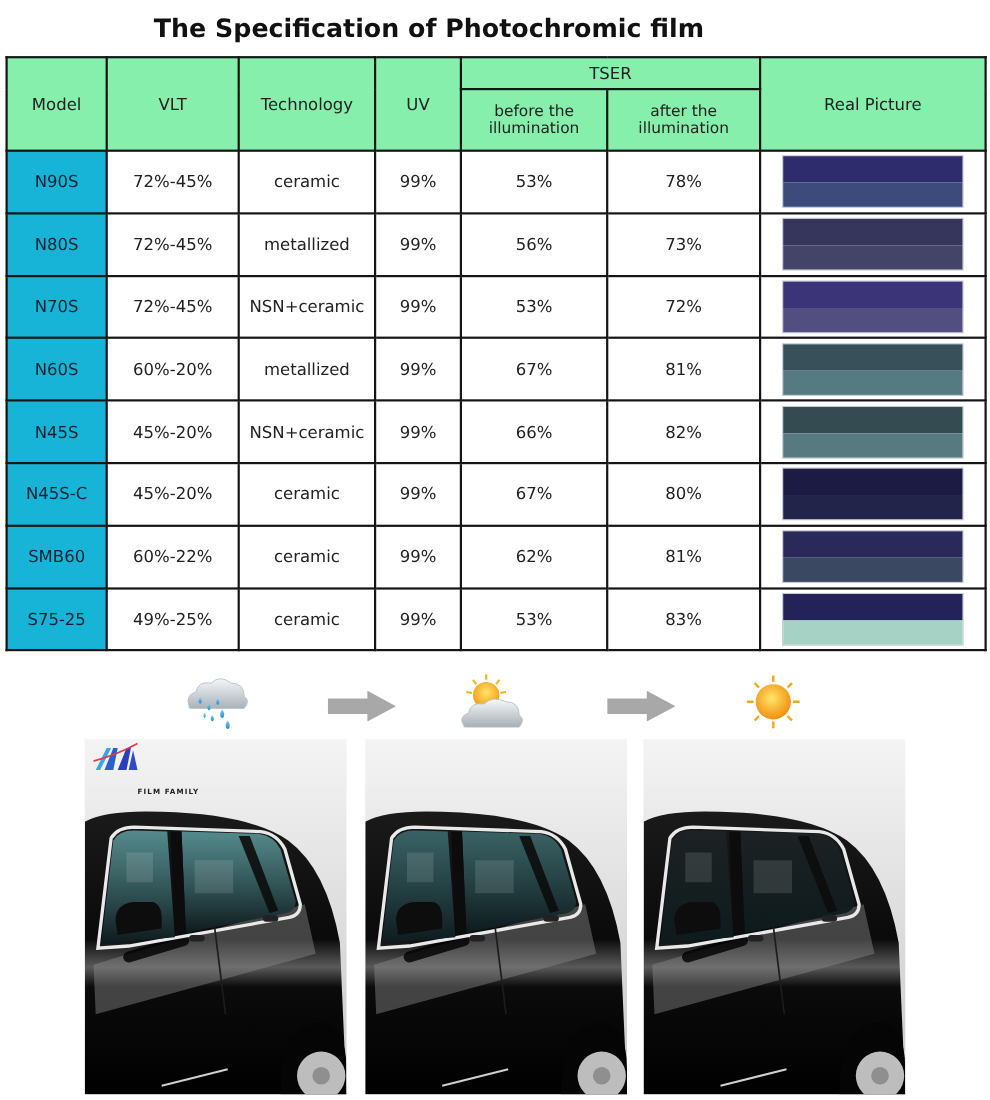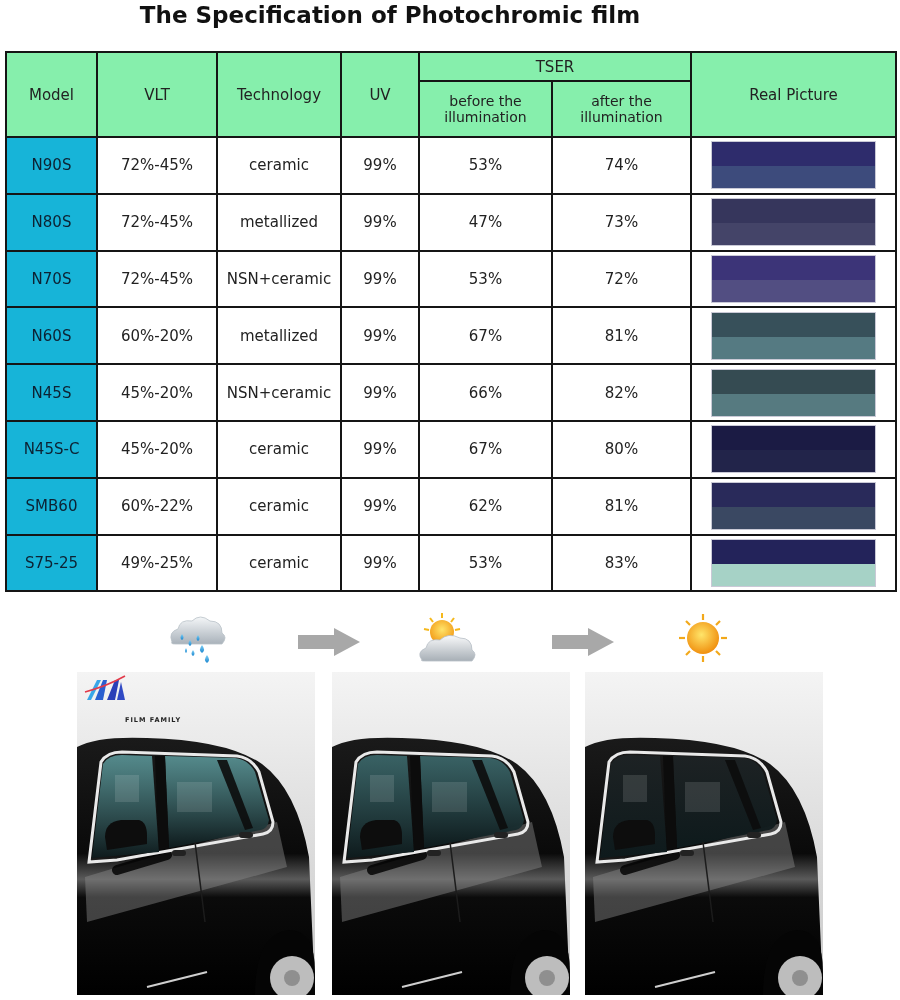--- a/index.html
+++ b/index.html
@@ -1,20 +1,20 @@
 <!DOCTYPE html>
 <html><head>
 <meta charset="utf-8">
 <style>
   * { box-sizing: border-box; margin: 0; padding: 0; }
   html, body { width: 900px; height: 1000px; background: #ffffff; overflow: hidden; }
   body { font-family: "DejaVu Sans", "Liberation Sans", sans-serif; color: #1a1a1a; position: relative; }
 
   .title {
-    position: absolute; left: 0; top: 2px; width: 780px; text-align: center;
+    position: absolute; left: 0; top: 14px; width: 780px; text-align: center;
     font-size: 23px; font-weight: bold; letter-spacing: 0px; color: #111;
   }
 
   table.spec {
     position: absolute; left: 5px; top: 51px; width: 890px;
     border-collapse: collapse; table-layout: fixed;
     font-size: 15px;
   }
   table.spec th, table.spec td {
     border: 2px solid #151515; text-align: center; vertical-align: middle;
@@ -79,34 +79,34 @@
       <th class="sub">after the illumination</th>
     </tr>
   </thead>
   <tbody id="tbody">
       <tr>
         <td class="model">N90S</td>
         <td>72%-45%</td>
         <td>ceramic</td>
         <td>99%</td>
         <td>53%</td>
-        <td>74%</td>
+        <td>78%</td>
         <td>
           <div class="swatch">
             <div class="top" style="background: rgb(46, 44, 108);"></div>
             <div class="bot" style="background: rgb(61, 75, 124);"></div>
           </div>
         </td>
       </tr>
       <tr>
         <td class="model">N80S</td>
         <td>72%-45%</td>
         <td>metallized</td>
         <td>99%</td>
-        <td>47%</td>
+        <td>56%</td>
         <td>73%</td>
         <td>
           <div class="swatch">
             <div class="top" style="background: rgb(54, 54, 92);"></div>
             <div class="bot" style="background: rgb(68, 68, 104);"></div>
           </div>
         </td>
       </tr>
       <tr>
         <td class="model">N70S</td>

